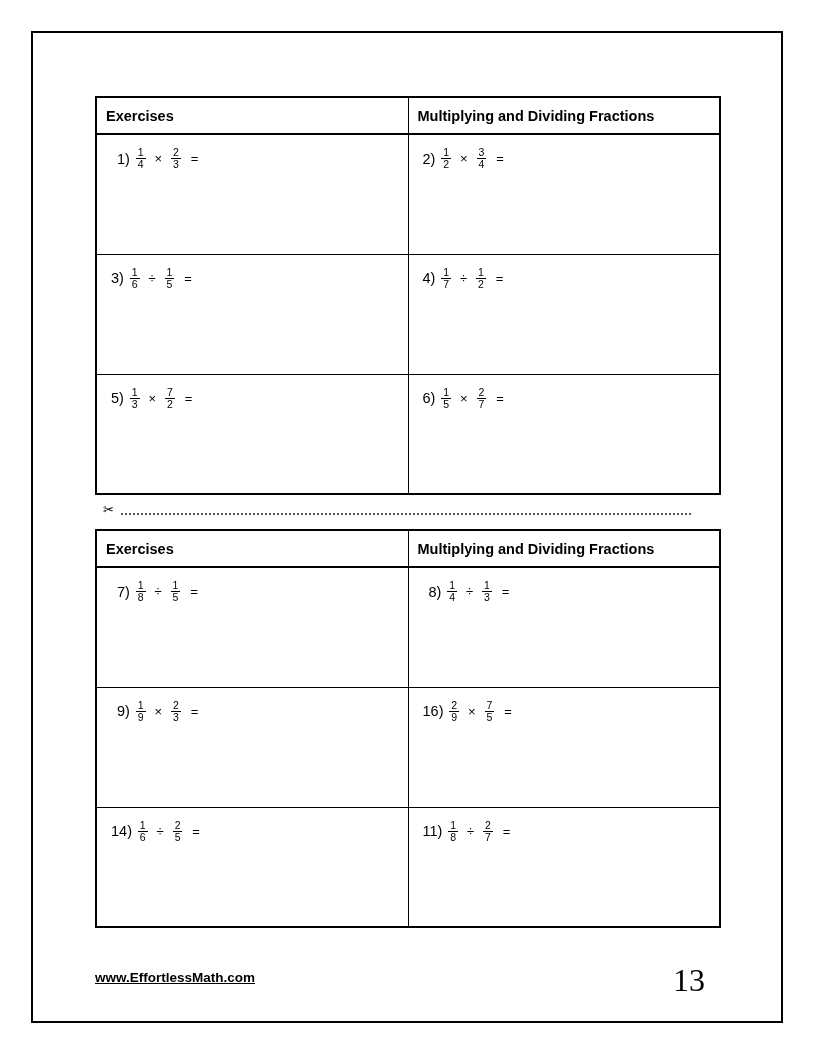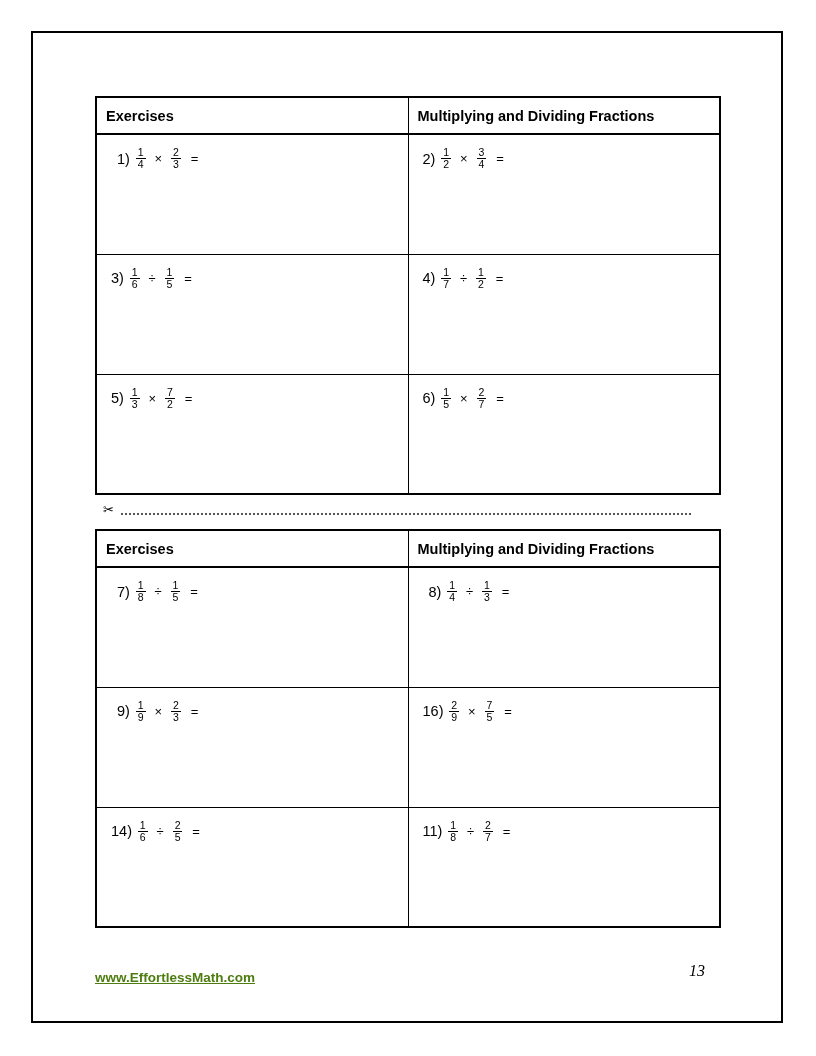--- a/index.html
+++ b/index.html
@@ -139,30 +139,29 @@
     top: 968px;
     width: 626px;
     height: 40px;
   }
   .site-link {
     position: absolute;
     left: 0;
     top: 2px;
     font-weight: bold;
     font-size: 13.5px;
-    color: #4d7c0f;
+    color: #000000;
     text-decoration: underline;
   }
   .page-num {
     position: absolute;
     right: 16px;
     top: -6px;
-    font-size: 16px;
+    font-size: 32px;
     font-family: "Liberation Serif", serif;
-    font-style: italic;
   }
 </style>
 </head>
 <body>
 
 <div class="page-border"></div>
 
 <div class="content">
 
   <table class="worksheet">

